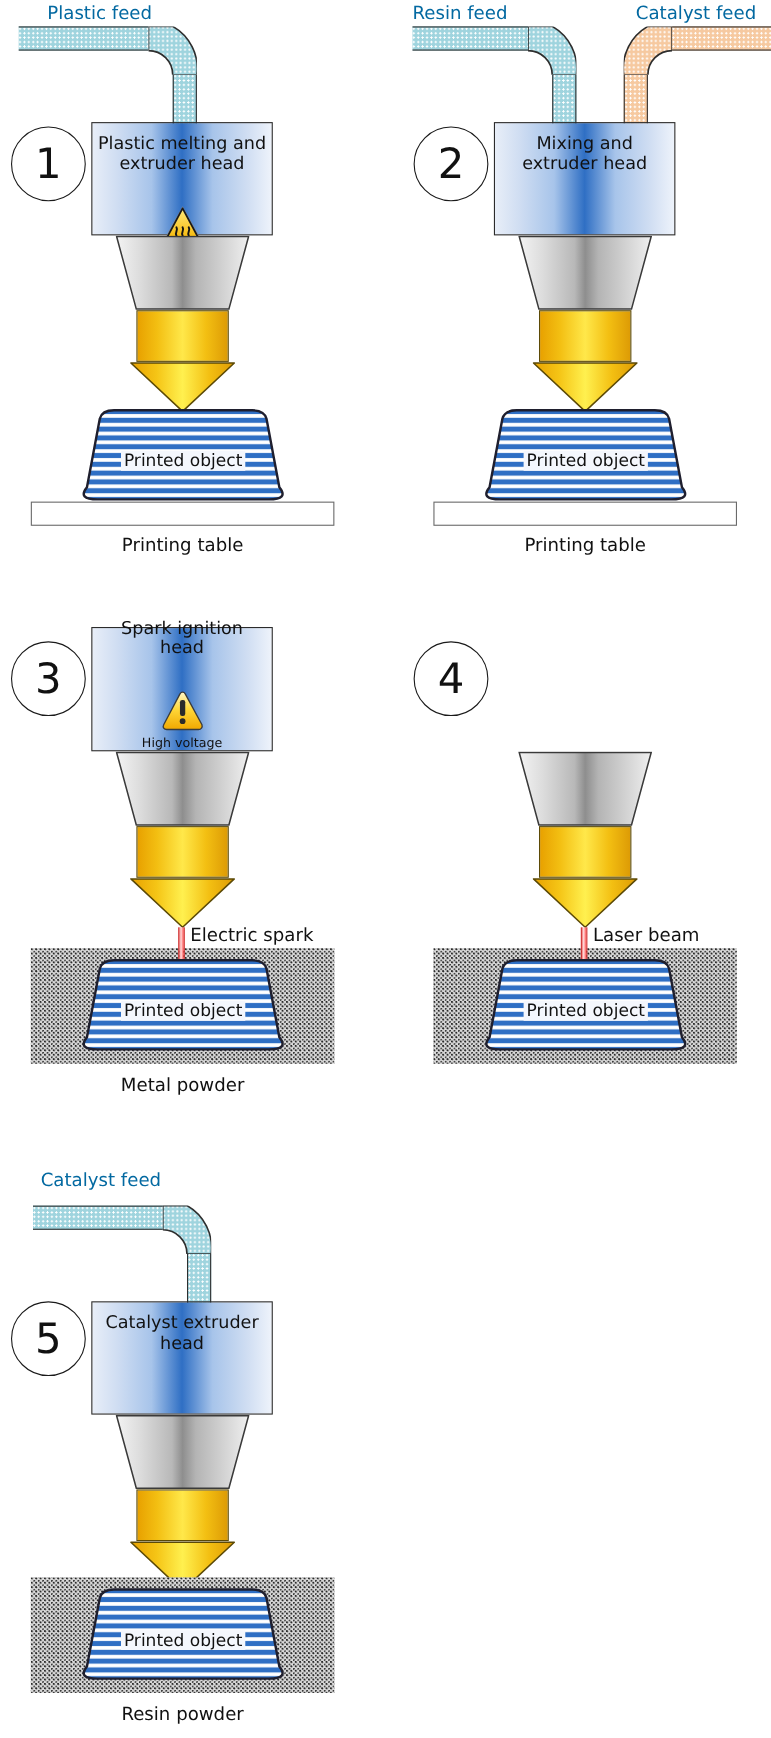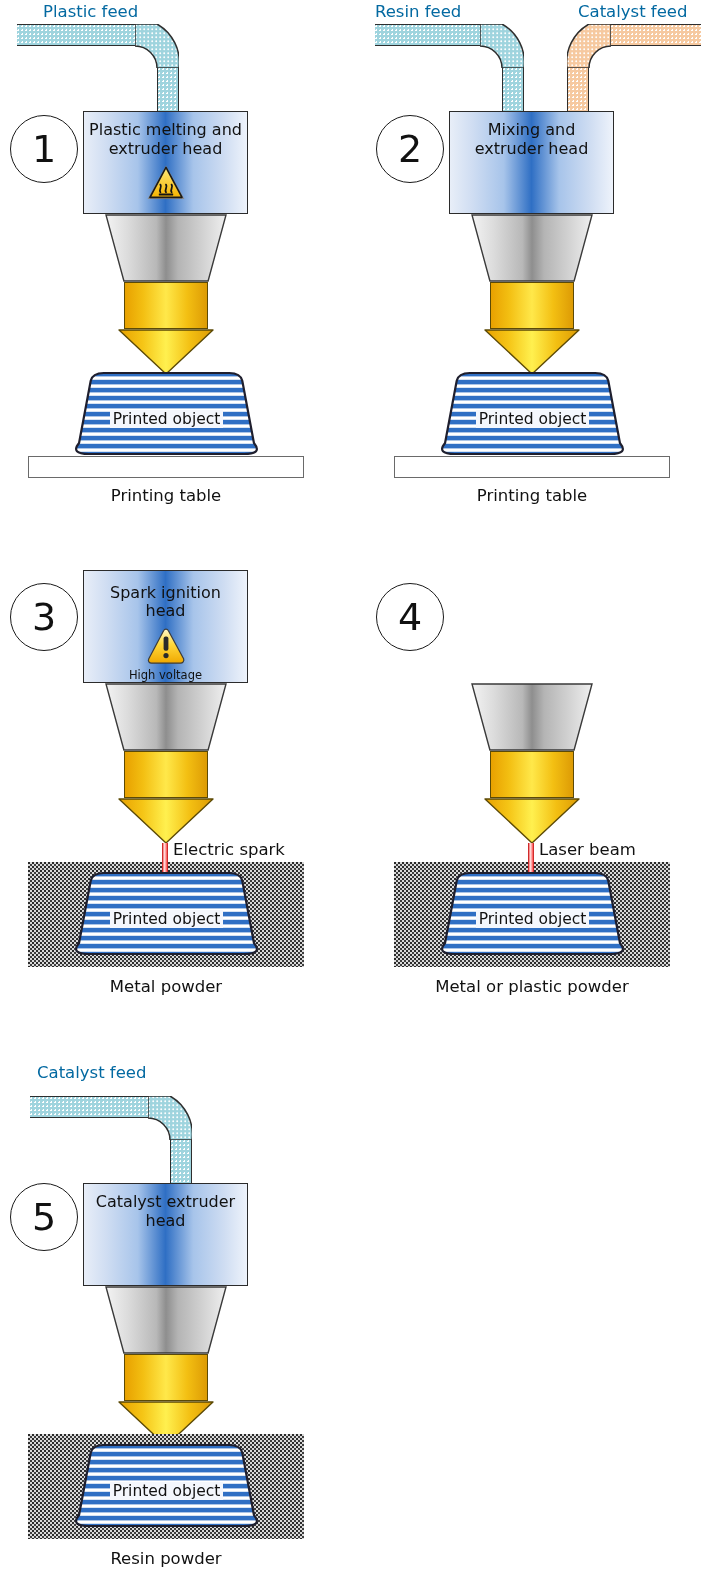--- a/index.html
+++ b/index.html
@@ -58,20 +58,21 @@
   
   .head-box {
     position: absolute;
     border: 1.5px solid #2b2b2b;
     background: linear-gradient(to right,
         #e8eef8 0%, #cfddf2 14%, #a7c4ea 33%,
         #2f6fc4 50%, #a7c4ea 67%, #cfddf2 86%, #eef3fb 100%);
     display: flex; flex-direction: column;
     align-items: center;
     padding-top: 9px;
+    gap: 22px;
   }
   .head-title {
     font-size: 16px; color: #111; text-align: center;
     line-height: 1.16; white-space: pre-line;
   }
 
   
   .warn-wrap { margin-top: 5px; display:flex; flex-direction:column; align-items:center; }
   .warn-sub { font-size: 11.5px; color: #111; margin-top: 2px; }
 
@@ -393,21 +394,20 @@
               <rect width="8" height="8" fill="#ffffff"></rect>
               <rect width="8" height="4.6" y="0.8" fill="#2f6fc4"></rect>
             </pattern>
             <clipPath id="clip3">
               <path d="M35.714999999999996 2 L161.285 2 Q172.335 2 174.285 9.75 L185.95 72 Q195 83 176.2 83 L20.8 83 Q2 83 11.049999999999999 72 L22.714999999999996 9.75 Q24.665 2 35.714999999999996 2 Z"></path>
             </clipPath>
           </defs>
           <path d="M35.714999999999996 2 L161.285 2 Q172.335 2 174.285 9.75 L185.95 72 Q195 83 176.2 83 L20.8 83 Q2 83 11.049999999999999 72 L22.714999999999996 9.75 Q24.665 2 35.714999999999996 2 Z" fill="url(#stripe3)"></path>
           <path d="M35.714999999999996 2 L161.285 2 Q172.335 2 174.285 9.75 L185.95 72 Q195 83 176.2 83 L20.8 83 Q2 83 11.049999999999999 72 L22.714999999999996 9.75 Q24.665 2 35.714999999999996 2 Z" fill="none" stroke="#1f1f2e" stroke-width="2.2"></path>
         </svg><div class="printed-label" style="left: 0px; width: 197px; top: 39.1px; text-align: center; background: transparent;"><span style="background: rgb(244, 247, 253); padding: 0px 3px;">Printed object</span></div></div>
-      <div class="caption" style="left: 394px; top: 977px; width: 276px;">Metal or plastic powder</div>
     </div>
     <div class="panel" style="left: 0px; top: 0px; width: 701px; height: 1580px;">
       <div class="pipe-h teal-fill" style="left: 30px; top: 1096px; width: 118px; height: 22px;"></div>
       <div style="position: absolute; left: 148px; top: 1096px; width: 44px; height: 44px;"><svg width="44" height="44" viewBox="0 0 44 44">
           <defs>
             <pattern id="feedpipe50pat" width="4" height="4" patternUnits="userSpaceOnUse">
               <rect width="4" height="4" fill="#9fd4de"></rect>
               <circle cx="1.2" cy="1.2" r="0.95" fill="#ffffff"></circle>
             </pattern>
           </defs>

